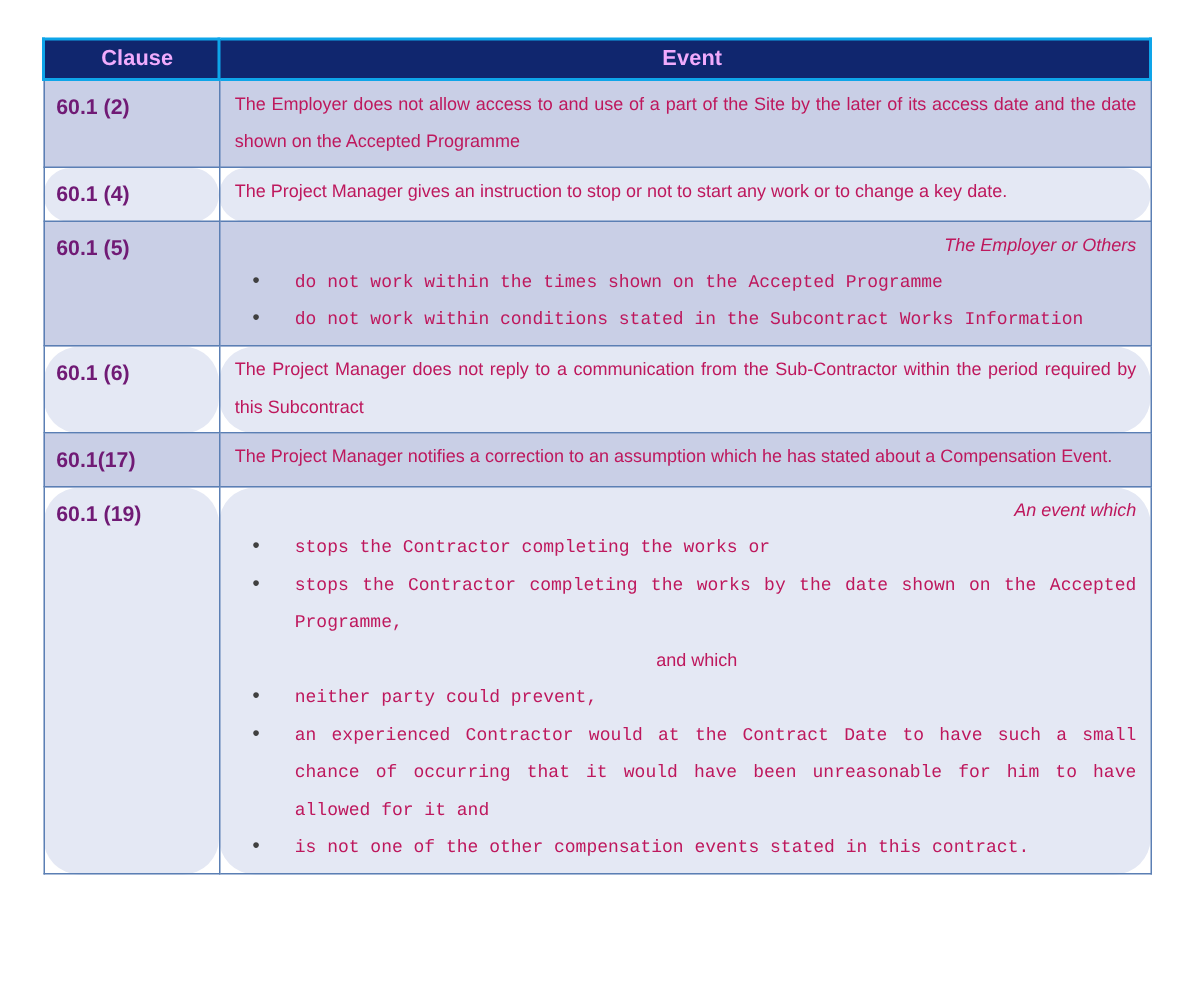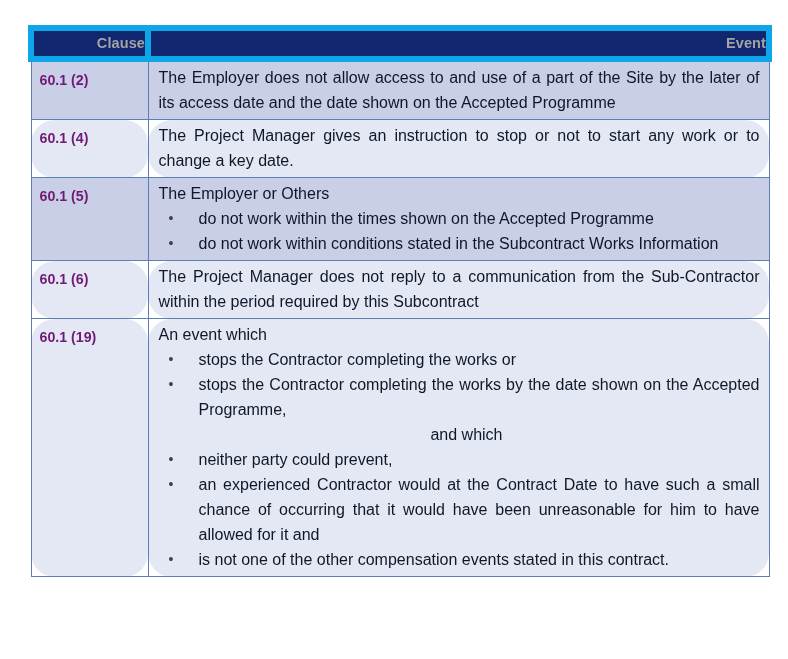--- a/index.html
+++ b/index.html
@@ -28,38 +28,38 @@
     table-layout: fixed;
     border: 1px solid #5b7fb4;
   }
 
   table.ce-table col.col-clause { width: 117px; }
   table.ce-table col.col-event  { width: 621px; }
 
   
   thead th {
     background: #10266e;
-    color: #a3a3a3;
+    color: #f0abfc;
     font-size: 14.5px;
     font-weight: bold;
-    text-align: right;
+    text-align: center;
     padding: 3px 0 4px 8px;
-    border: 6px solid #0ea5e9;
+    border: 2px solid #0ea5e9;
     line-height: 1.25;
     vertical-align: middle;
     letter-spacing: 0.1px;
   }
   thead th.th-event { padding-left: 10px; }
 
   
   tbody td {
     border: 1px solid #5b7fb4;
     vertical-align: top;
-    color: #0f172a;
-    font-size: 16px;
+    color: #be185d;
+    font-size: 12px;
     line-height: 25px;
   }
 
   tbody tr.shade-dark  td { background: #c9cfe6; }
   tbody tr.shade-light td { background: #e4e8f4; border-radius: 24px; }
 
   td.clause-cell {
     font-weight: bold;
     color: #701a75;
     padding: 6px 4px 4px 8px;
@@ -77,28 +77,30 @@
     margin: 0;
     text-align: justify;
     text-justify: inter-word;
     hyphens: none;
   }
   .ev-para.last-line-left { text-align-last: left; }
 
   
   .ev-plain {
     margin: 0;
-    text-align: left;
+    text-align: right;
+    font-style: italic;
   }
 
   
   ul.ev-list {
     margin: 0;
     padding: 0;
     list-style: none;
+    font-family: Liberation Mono, monospace;
   }
   ul.ev-list > li {
     position: relative;
     padding-left: 40px;
     text-align: justify;
     text-justify: inter-word;
     text-align-last: left;
     margin: 0;
   }
   ul.ev-list > li::before {
@@ -155,20 +157,26 @@
               <li>do not work within conditions stated in the Subcontract Works Information</li>
             </ul>
           </td>
         </tr>
         <tr class="shade-light">
           <td class="clause-cell">60.1 (6)</td>
           <td class="event-cell">
             <p class="ev-para last-line-left">The Project Manager does not reply to a communication from the Sub-Contractor within the period required by this Subcontract</p>
           </td>
         </tr>
+        <tr class="shade-dark">
+          <td class="clause-cell">60.1(17)</td>
+          <td class="event-cell">
+            <p class="ev-para last-line-left">The Project Manager notifies a correction to an assumption which he has stated about a Compensation Event.</p>
+          </td>
+        </tr>
         <tr class="shade-light">
           <td class="clause-cell">60.1 (19)</td>
           <td class="event-cell">
             <p class="ev-plain">An event which</p>
             <ul class="ev-list">
               <li>stops the Contractor completing the works or</li>
               <li>stops the Contractor completing the works by the date shown on the Accepted Programme,</li>
             </ul>
             <p class="ev-interject">and which</p>
             <ul class="ev-list">

